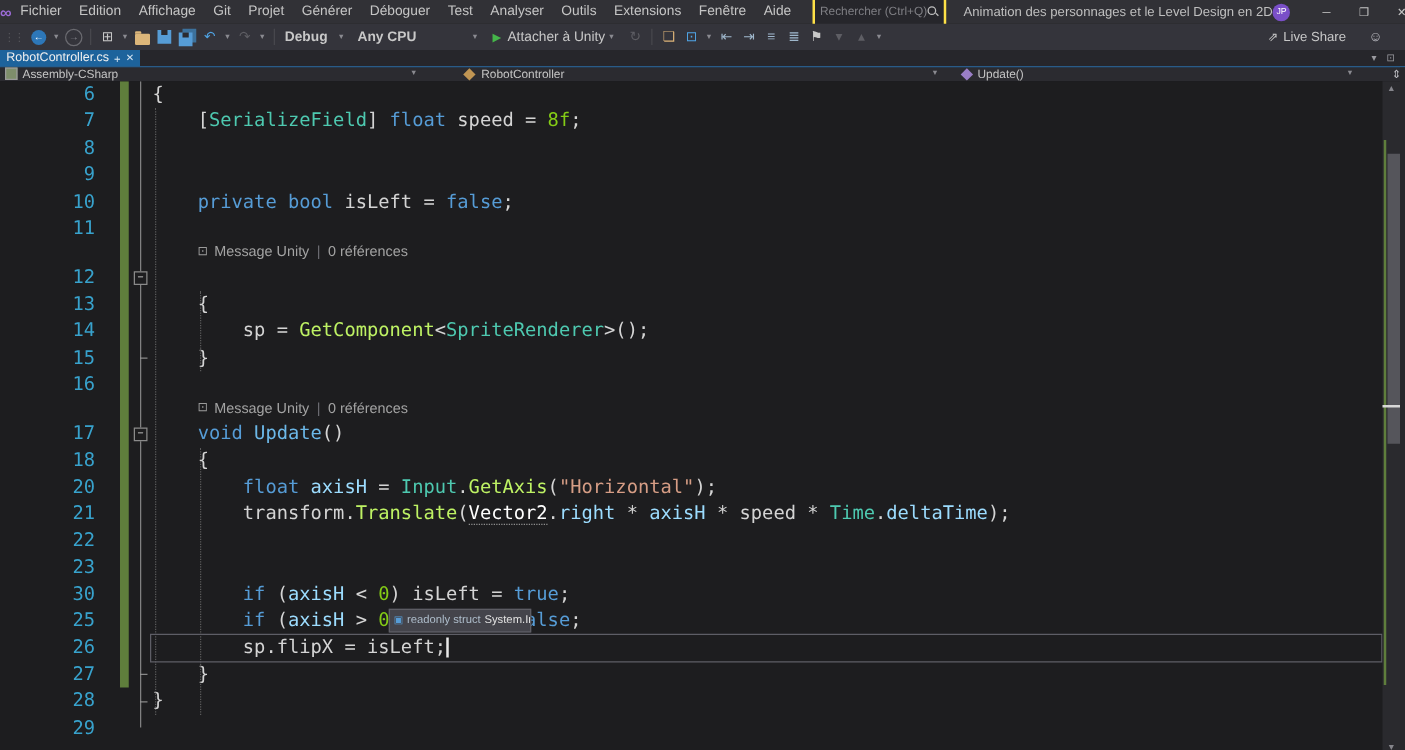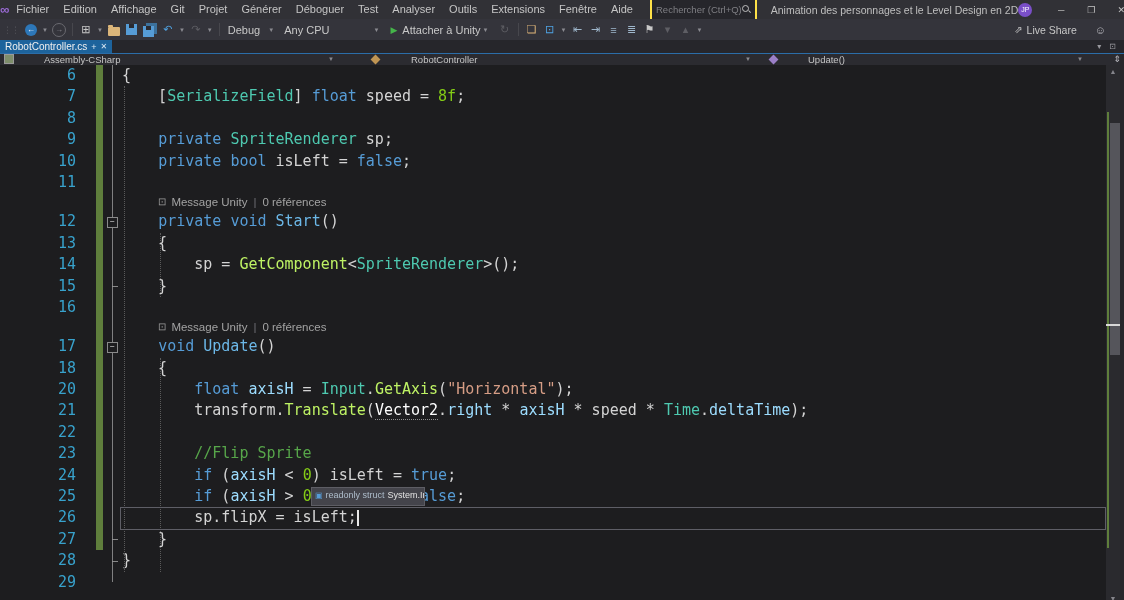--- a/index.html
+++ b/index.html
@@ -32,40 +32,40 @@
   .circ-blue{background:#2D77B8;color:#fff;}
   .circ-gray{border:1px solid #6A6A70;color:#8A8A90;}
   .c-light{color:#C8C8C8;} .c-blue{color:#4FA3E3;} .c-dim{color:#5E5E64;}
   .c-tan{color:#D9B177;} .c-steel{color:#9FB7CC;}
   .folder{position:relative;width:12px;height:9px;background:#DCB67A;border-radius:1px;margin-top:3px;}
   .folder::before{content:"";position:absolute;left:0;top:-2px;width:5px;height:2px;background:#DCB67A;border-radius:1px 1px 0 0;}
   .floppy{position:relative;width:11px;height:11px;background:#569CD6;}
   .floppy::before{content:"";position:absolute;left:2.5px;top:0;width:5px;height:4px;background:#2A2A30;}
   .floppy.all{box-shadow:3px -3px 0 #3C719C;margin-left:-2px;margin-top:3px;}
   .tb-dd{display:flex;align-items:center;height:17px;padding:0 4px;white-space:nowrap;}
-  .tb-dd .lbl{padding-right:6px;}
+  .tb-dd .lbl{padding-right:6px;font-weight:bold;}
   .tb-dd.wide .lbl{padding-right:42px;}
   .attach{display:flex;align-items:center;padding:0 5px;white-space:nowrap;}
   .play{color:#45B54A;font-size:9px;padding-right:5px;}
   #toolbar-right{margin-left:auto;display:flex;align-items:center;padding-right:8px;color:#C8C8C8;}
   #liveshare{display:flex;align-items:center;font-size:10.5px;padding:0 8px;}
   #liveshare .gi{font-size:10px;padding-right:4px;color:#C8C8C8;}
   #feedback{font-size:11px;padding:0 10px;color:#B8B8BE;}
   
   #tabrow{position:absolute;left:0;top:40px;width:1124px;height:13px;background:#26262B;border-bottom:1.5px solid #2B6DA8;}
   #tab-active{position:absolute;left:0;top:0;height:13px;background:#1D639C;color:#EFEFEF;font-size:10px;
               display:flex;align-items:center;padding:0 5px;}
   #tab-active .pin{font-size:9px;padding:0 4px;color:#D8E6F2;}
   #tab-active .cls{font-size:8px;color:#D8E6F2;}
   #tabwell-icons{position:absolute;right:4px;top:0;height:13px;display:flex;align-items:center;color:#9A9AA0;}
   #tabwell-icons span{padding:0 4px;font-size:8px;}
   
   #breadcrumb{position:absolute;left:0;top:53.5px;width:1124px;height:11.5px;background:#2B2B30;
               display:flex;align-items:center;font-size:9.5px;color:#C5C5C5;}
-  .bc-sec{height:100%;display:flex;align-items:center;white-space:nowrap;gap:26px;}
+  .bc-sec{height:100%;display:flex;align-items:center;white-space:nowrap;}
   .bc-caret{color:#8A8A90;font-size:6px;}
   .bc-ic{display:inline-block;margin:0 4px;}
   .ic-proj{width:8px;height:8px;background:#7E8E6B;border:1px solid #9A9A9A;}
   .ic-class{width:7px;height:7px;background:#C09553;transform:rotate(45deg);margin:0 6px;}
   .ic-method{width:7px;height:7px;background:#9B7FC7;transform:rotate(45deg);margin:0 5px;}
   #splitter{position:absolute;right:3px;top:0;color:#C0C0C6;font-size:9px;}
   
   #editor{position:absolute;left:0;top:65px;width:1106px;height:535px;background:#1D1D1F;overflow:hidden;}
   .row{position:relative;width:1106px;white-space:pre;}
   .row.code{height:21.4px;line-height:21.4px;font-family:"DejaVu Sans Mono",monospace;font-size:15px;}
@@ -251,37 +251,37 @@
   <div id="editor">
     <div class="ovl" id="change-bar"></div>
     <div class="ovl" id="fold-line"></div>
     <div class="ovl iguide" id="g1"></div>
     <div class="ovl iguide" id="g2a"></div>
     <div class="ovl iguide" id="g2b"></div>
     <div id="code-rows">
         <div class="row code"><span class="num">6</span><span class="code-text"><span class="tk-p">{</span></span></div>
         <div class="row code"><span class="num">7</span><span class="code-text"><span class="tk-p">    [</span><span class="tk-t">SerializeField</span><span class="tk-p">] </span><span class="tk-k">float</span><span class="tk-p"> speed = </span><span class="tk-n">8f</span><span class="tk-p">;</span></span></div>
         <div class="row code"><span class="num">8</span><span class="code-text"></span></div>
-        <div class="row code"><span class="num">9</span><span class="code-text"><span class="tk-p">    </span><span class="tk-k">private</span><span class="tk-p"> </span><span class="tk-t">SpriteRenderer</span><span class="tk-p"> sp;</span></span></div>
+        <div class="row code"><span class="num">9</span></div>
         <div class="row code"><span class="num">10</span><span class="code-text"><span class="tk-p">    </span><span class="tk-k">private</span><span class="tk-p"> </span><span class="tk-k">bool</span><span class="tk-p"> isLeft = </span><span class="tk-k">false</span><span class="tk-p">;</span></span></div>
         <div class="row code"><span class="num">11</span><span class="code-text"></span></div>
         <div class="row lens"><span class="lens-text"><span class="lens-cube">⊡</span><span>Message Unity</span><span class="lens-bar">|</span><span>0 références</span></span></div>
-        <div class="row code"><span class="num">12</span><span class="code-text"><span class="tk-p">    </span><span class="tk-k">private</span><span class="tk-p"> </span><span class="tk-k">void</span><span class="tk-p"> </span><span class="tk-u">Start</span><span class="tk-p">()</span></span><div class="fold-box">−</div></div>
+        <div class="row code"><span class="num">12</span><div class="fold-box">−</div></div>
         <div class="row code"><span class="num">13</span><span class="code-text"><span class="tk-p">    {</span></span></div>
         <div class="row code"><span class="num">14</span><span class="code-text"><span class="tk-p">        sp = </span><span class="tk-m">GetComponent</span><span class="tk-p">&lt;</span><span class="tk-t">SpriteRenderer</span><span class="tk-p">&gt;();</span></span></div>
         <div class="row code"><span class="num">15</span><span class="code-text"><span class="tk-p">    }</span></span><div class="fold-corner"></div></div>
         <div class="row code"><span class="num">16</span><span class="code-text"></span></div>
         <div class="row lens"><span class="lens-text"><span class="lens-cube">⊡</span><span>Message Unity</span><span class="lens-bar">|</span><span>0 références</span></span></div>
         <div class="row code"><span class="num">17</span><span class="code-text"><span class="tk-p">    </span><span class="tk-k">void</span><span class="tk-p"> </span><span class="tk-u">Update</span><span class="tk-p">()</span></span><div class="fold-box">−</div></div>
         <div class="row code"><span class="num">18</span><span class="code-text"><span class="tk-p">    {</span></span></div>
         <div class="row code"><span class="num">20</span><span class="code-text"><span class="tk-p">        </span><span class="tk-k">float</span><span class="tk-p"> </span><span class="tk-v">axisH</span><span class="tk-p"> = </span><span class="tk-t">Input</span><span class="tk-p">.</span><span class="tk-m">GetAxis</span><span class="tk-p">(</span><span class="tk-s">"Horizontal"</span><span class="tk-p">);</span></span></div>
         <div class="row code"><span class="num">21</span><span class="code-text"><span class="tk-p">        transform.</span><span class="tk-m">Translate</span><span class="tk-p">(</span><span class="tk-tu">Vector2</span><span class="tk-p">.</span><span class="tk-v">right</span><span class="tk-p"> * </span><span class="tk-v">axisH</span><span class="tk-p"> * speed * </span><span class="tk-t">Time</span><span class="tk-p">.</span><span class="tk-v">deltaTime</span><span class="tk-p">);</span></span></div>
         <div class="row code"><span class="num">22</span><span class="code-text"></span></div>
-        <div class="row code"><span class="num">23</span><span class="code-text"><span class="tk-p">        </span><span class="tk-c">//Flip Sprite</span></span></div>
-        <div class="row code"><span class="num">24</span><span class="code-text"><span class="tk-p">        </span><span class="tk-k">if</span><span class="tk-p"> (</span><span class="tk-v">axisH</span><span class="tk-p"> &lt; </span><span class="tk-n">0</span><span class="tk-p">) isLeft = </span><span class="tk-k">true</span><span class="tk-p">;</span></span></div>
+        <div class="row code"><span class="num">23</span></div>
+        <div class="row code"><span class="num">30</span><span class="code-text"><span class="tk-p">        </span><span class="tk-k">if</span><span class="tk-p"> (</span><span class="tk-v">axisH</span><span class="tk-p"> &lt; </span><span class="tk-n">0</span><span class="tk-p">) isLeft = </span><span class="tk-k">true</span><span class="tk-p">;</span></span></div>
         <div class="row code"><span class="num">25</span><span class="code-text"><span class="tk-p">        </span><span class="tk-k">if</span><span class="tk-p"> (</span><span class="tk-v">axisH</span><span class="tk-p"> &gt; </span><span class="tk-n">0</span><span class="tk-p">) isLeft = </span><span class="tk-k">false</span><span class="tk-p">;</span></span><div id="quick-tip">
             <span class="sic">▣</span>
             <span class="t1">readonly struct</span>
             <span class="t2">System.Int32</span>
           </div></div>
         <div class="row code"><span class="num">26</span><span class="code-text"><span class="tk-p">        sp.flipX = isLeft;</span></span><div class="cur-border"></div><div class="caret"></div></div>
         <div class="row code"><span class="num">27</span><span class="code-text"><span class="tk-p">    }</span></span><div class="fold-corner"></div></div>
         <div class="row code"><span class="num">28</span><span class="code-text"><span class="tk-p">}</span></span><div class="fold-corner"></div></div>
         <div class="row code"><span class="num">29</span><span class="code-text"></span></div>
       </div>

